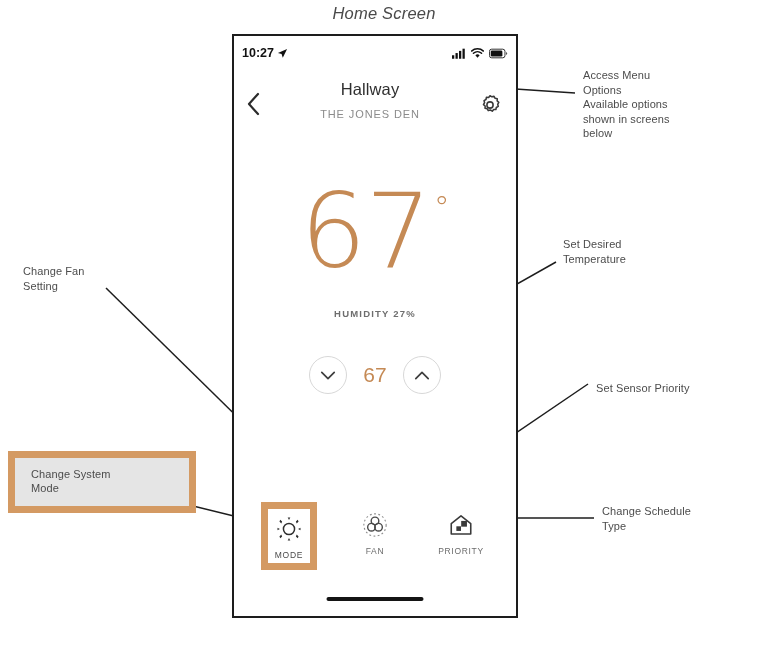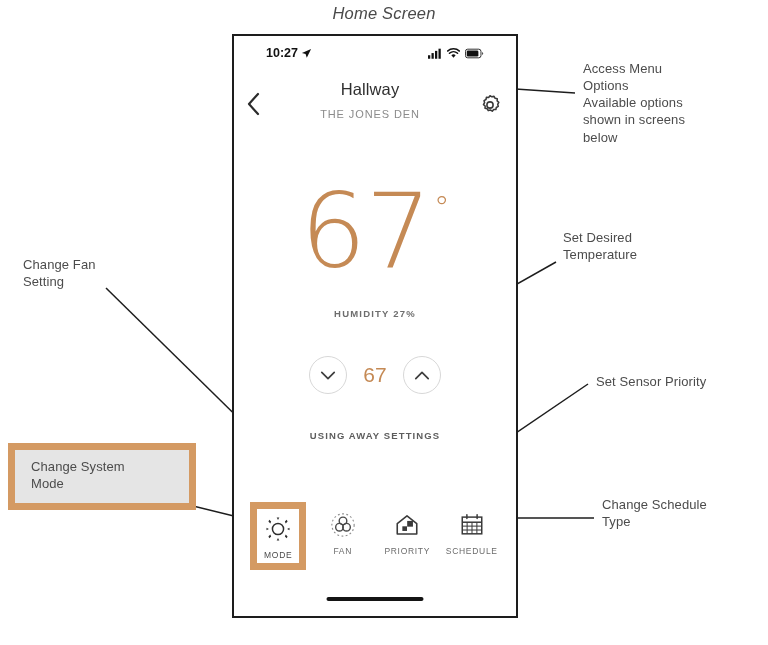--- a/index.html
+++ b/index.html
@@ -38,25 +38,26 @@
     left: 0;
     top: 0;
     width: 768px;
     height: 645px;
     pointer-events: none;
   }
 
   
   .callout {
     position: absolute;
-    font-size: 13px;
+    font-size: 11px;
     line-height: 1.32;
     color: #4c4c4c;
     letter-spacing: 0.1px;
     white-space: pre-line;
+    margin-top: 8px;
   }
   .callout.boxed {
     border: 7px solid #d49a63;
     background: #e5e5e5;
     padding: 9px 12px 10px 16px;
     line-height: 1.3;
   }
 
   
   #phone {
@@ -73,21 +74,21 @@
   
   #status-bar {
     position: absolute;
     left: 0;
     top: 6px;
     width: 100%;
     height: 22px;
     display: flex;
     align-items: center;
     justify-content: space-between;
-    padding: 0 32px;
+    padding: 0 8px;
     box-sizing: border-box;
     gap: 9px;
   }
   #status-time {
     font-size: 12.5px;
     font-weight: bold;
     color: #111;
     display: flex;
     align-items: center;
     gap: 3px;
@@ -340,21 +341,20 @@
         </svg>
       </span>
       <span id="setpoint-value">67</span>
       <span class="step-btn">
         <svg width="16" height="11" viewBox="0 0 18 12">
           <polyline points="2,9.5 9,2.5 16,9.5" fill="none" stroke="#3d3d3d" stroke-width="1.9" stroke-linecap="round" stroke-linejoin="round"></polyline>
         </svg>
       </span>
     </div>
 
-    <div id="mode-status">USING AWAY SETTINGS</div>
 
     <div id="bottom-nav">
 
       <div class="nav-item active">
         <span class="nav-icon">
           <svg width="26" height="26" viewBox="0 0 28 28">
             <circle cx="14" cy="14" r="6" fill="none" stroke="#2e2e2e" stroke-width="1.6"></circle>
             <g fill="#2e2e2e">
               <path d="M12.6 1.6 h2.8 l-1.4 2.6 z"></path>
               <path d="M12.6 26.4 h2.8 l-1.4 -2.6 z"></path>
@@ -388,40 +388,20 @@
         <span class="nav-icon">
           <svg width="26" height="26" viewBox="0 0 28 28">
             <path d="M3.5 12.4 L14 4.2 L24.5 12.4 V23.6 H3.5 Z" fill="none" stroke="#3a3a3a" stroke-width="1.7" stroke-linejoin="round"></path>
             <rect x="14.2" y="9.6" width="6.2" height="6.2" fill="#3a3a3a"></rect>
             <rect x="9.0" y="15.4" width="5.0" height="5.0" fill="#3a3a3a"></rect>
           </svg>
         </span>
         <span class="nav-label">PRIORITY</span>
       </div>
 
-      <div class="nav-item">
-        <span class="nav-icon">
-          <svg width="26" height="26" viewBox="0 0 28 28">
-            <rect x="3.5" y="5.5" width="21" height="18" fill="none" stroke="#3a3a3a" stroke-width="1.6"></rect>
-            <line x1="3.5" y1="11" x2="24.5" y2="11" stroke="#3a3a3a" stroke-width="1.6"></line>
-            <g stroke="#3a3a3a" stroke-width="1.1">
-              <line x1="8.75" y1="11" x2="8.75" y2="23.5"></line>
-              <line x1="14" y1="11" x2="14" y2="23.5"></line>
-              <line x1="19.25" y1="11" x2="19.25" y2="23.5"></line>
-              <line x1="3.5" y1="15.2" x2="24.5" y2="15.2"></line>
-              <line x1="3.5" y1="19.4" x2="24.5" y2="19.4"></line>
-            </g>
-            <g stroke="#3a3a3a" stroke-width="1.6" stroke-linecap="round">
-              <line x1="8.5" y1="3" x2="8.5" y2="7"></line>
-              <line x1="19.5" y1="3" x2="19.5" y2="7"></line>
-            </g>
-          </svg>
-        </span>
-        <span class="nav-label">SCHEDULE</span>
-      </div>
 
     </div>
 
     <div id="home-indicator"></div>
   </div>
 
   <div class="callout" style="left:583px; top:60px; width:180px;">Access Menu
 Options
 Available options
 shown in screens

